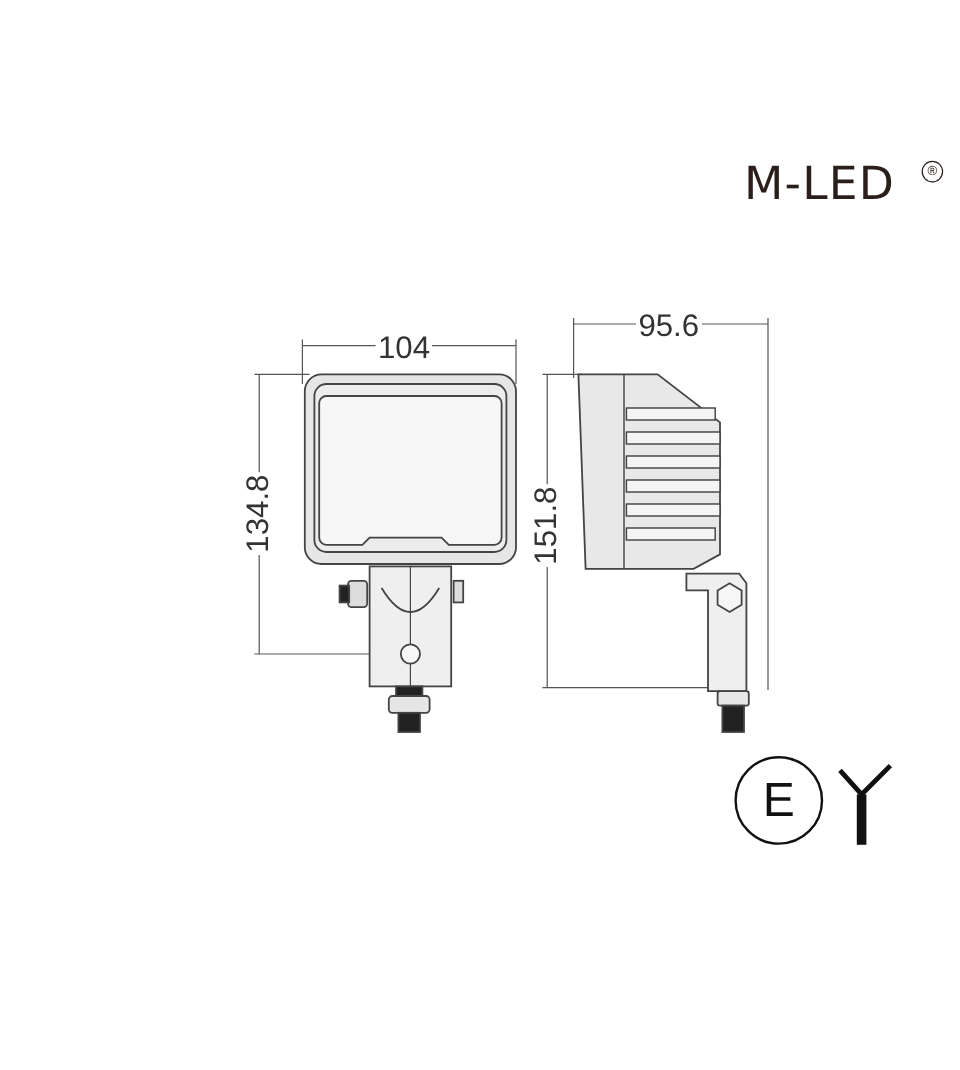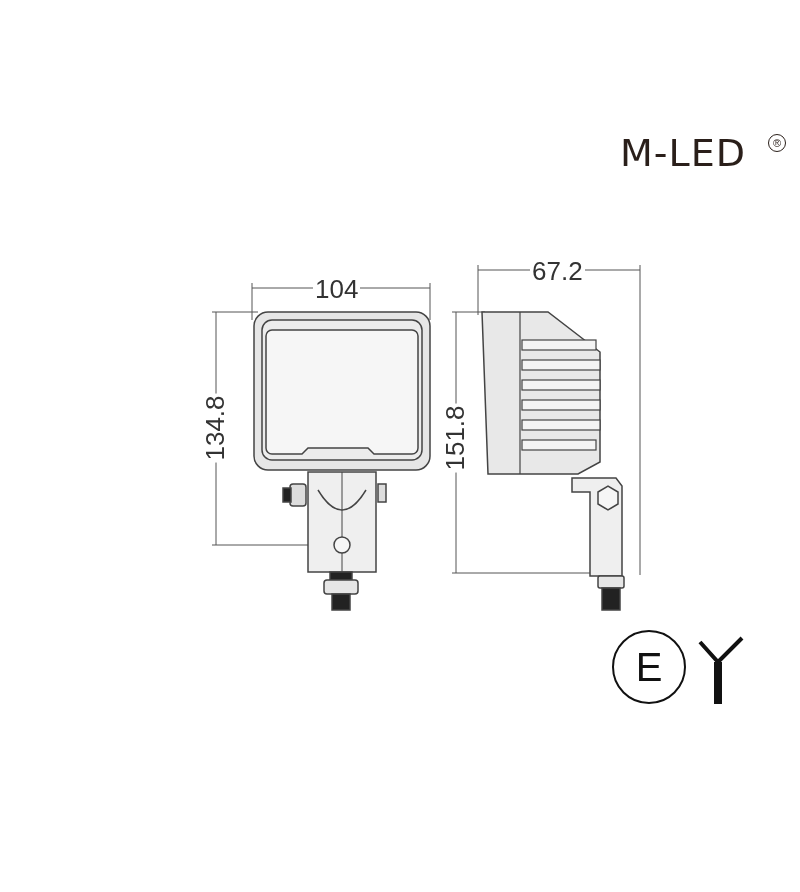--- a/index.html
+++ b/index.html
@@ -72,16 +72,16 @@
   </g>
 
   <g stroke="#111" fill="none">
     <polyline points="700,642 718,662 742,638" stroke-width="4"></polyline>
     <line x1="718" y1="662" x2="718" y2="704" stroke-width="8"></line>
   </g>
 </svg>
 
 <div class="dim" style="left:313px;top:276px;">104</div>
 <div class="dim dim-v" style="left:180px;top:415px;">134.8</div>
-<div class="dim" style="left:530px;top:258px;">67.2</div>
+<div class="dim" style="left:530px;top:258px;">95.6</div>
 <div class="dim dim-v" style="left:420px;top:425px;">151.8</div>
 
 <div class="emark">E</div>
 
 </body></html>

